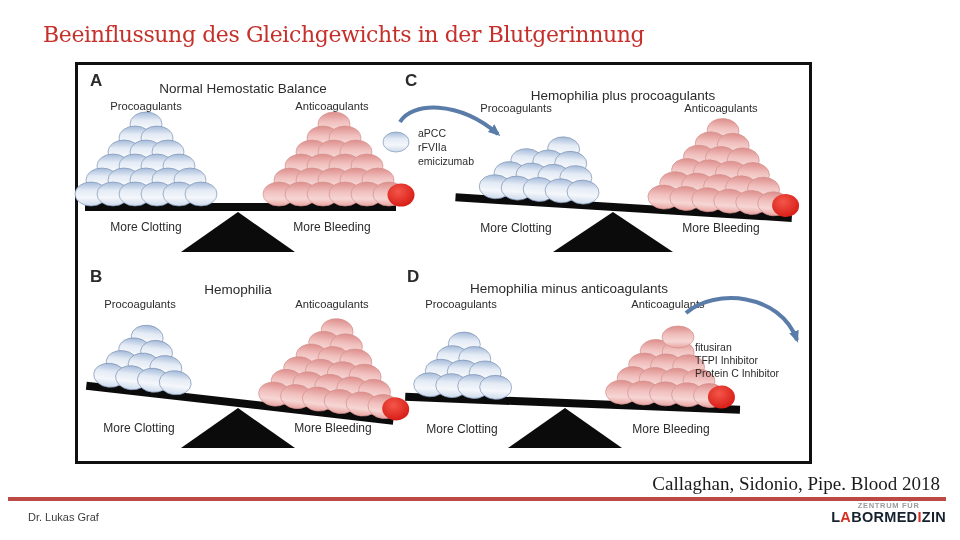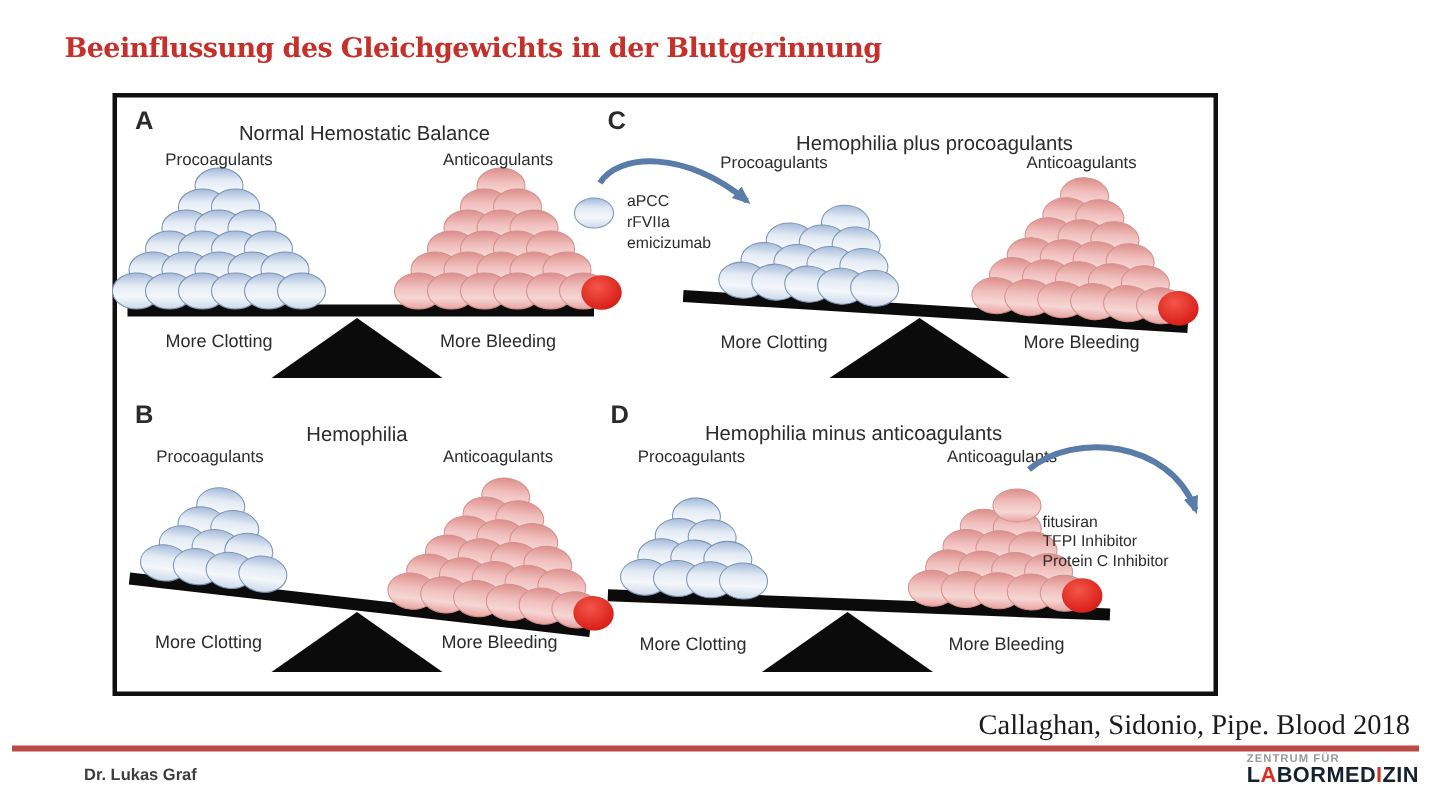--- a/index.html
+++ b/index.html
@@ -1,29 +1,29 @@
 <!DOCTYPE html>
 <html><head>
 <meta charset="utf-8">
 <style>
   html,body{margin:0;padding:0;background:#ffffff;}
   .slide{position:relative;width:960px;height:540px;background:#ffffff;overflow:hidden;
          font-family:"Liberation Sans",sans-serif;}
   .slide-title{position:absolute;left:43px;top:22px;margin:0;white-space:nowrap;
-         font-family:"DejaVu Serif",serif;font-weight:700;font-size:18px;
+         font-family:"DejaVu Serif",serif;font-weight:400;font-size:22px;
          color:#c5302b;letter-spacing:-0.4px;}
   .figure-frame{position:absolute;left:75px;top:62px;width:731px;height:396px;
          border:3px solid #101010;background:#ffffff;}
   .panel{position:absolute;overflow:visible;}
   .panel text{font-family:"Liberation Sans",sans-serif;fill:#2b2b2b;}
   .citation{position:absolute;right:20px;top:473px;font-size:19px;color:#1b1b1b;
          font-family:Liberation Serif, serif;}
   .divider{position:absolute;left:8px;top:497px;width:938px;height:4px;background:#ba4a43;}
-  .author{position:absolute;left:56px;top:511px;font-size:11px;color:#3d3d3d;font-weight:bold;}
-  .logo{position:absolute;right:14px;top:502px;line-height:1.08;text-align:left;}
+  .author{position:absolute;left:28px;top:511px;font-size:11px;color:#3d3d3d;}
+  .logo{position:absolute;right:14px;top:502px;line-height:1.08;text-align:center;}
   .logo-top{font-size:7.5px;color:#9a9a9a;letter-spacing:0.7px;font-weight:600;}
   .logo-main{font-size:14.5px;font-weight:800;color:#15222d;letter-spacing:0.3px;}
   .logo-red{color:#d62f23;}
   .defs-svg{position:absolute;width:0;height:0;}
 </style>
 </head>
 <body>
 
 <div class="slide" id="slide">
 

